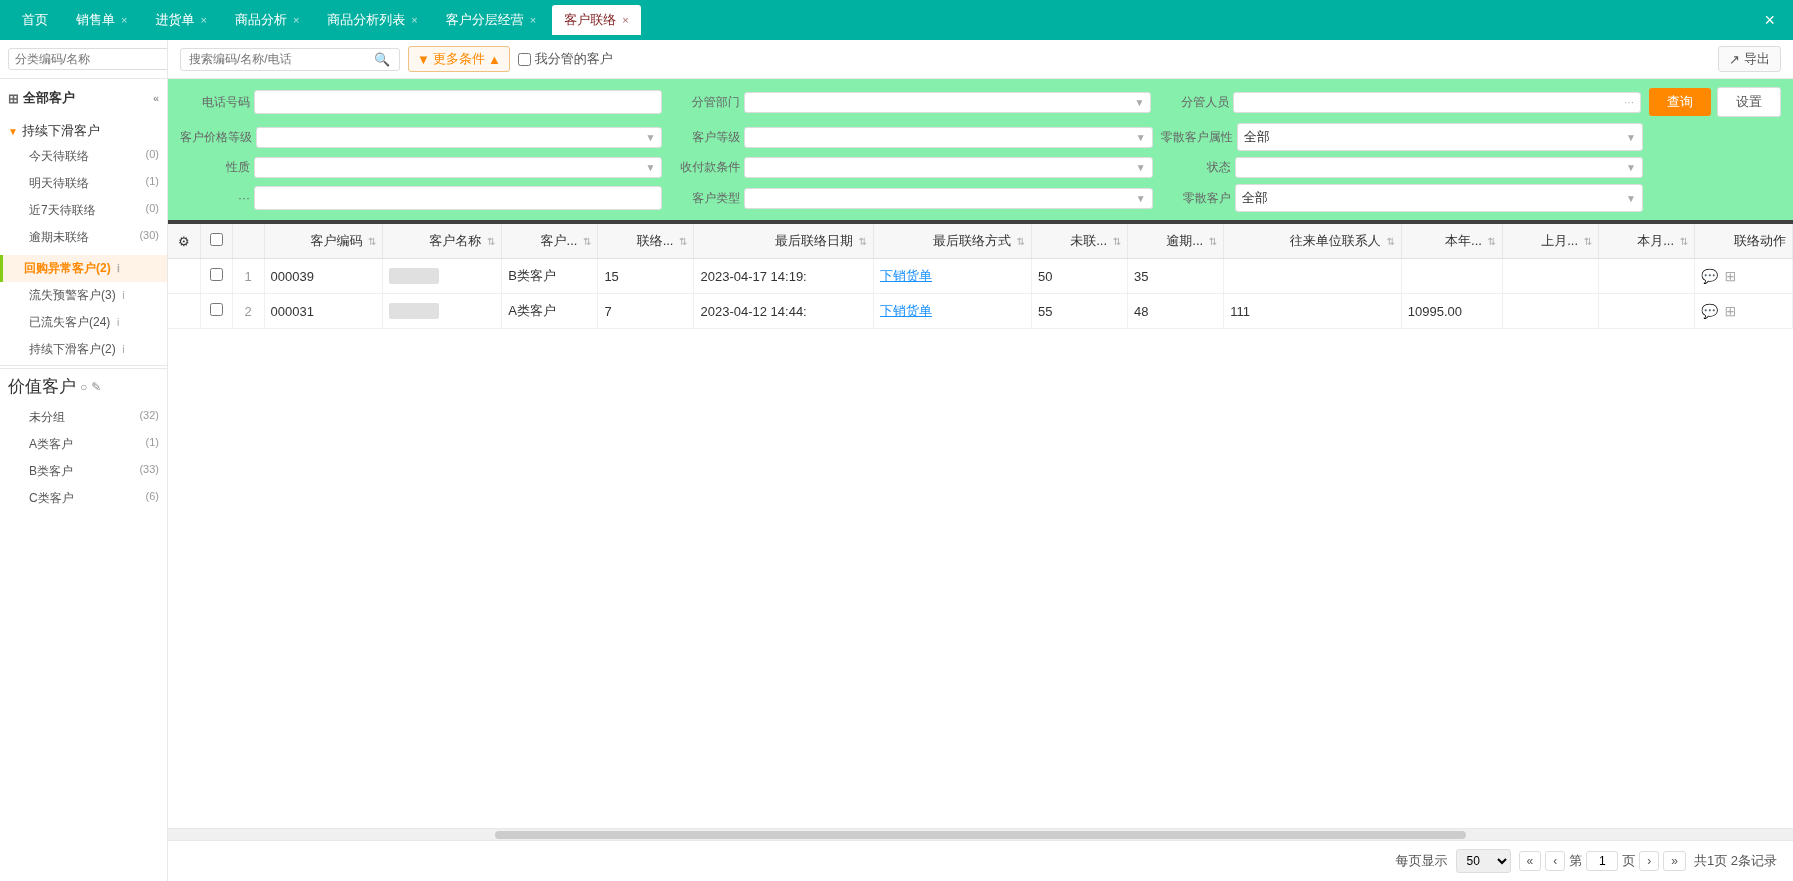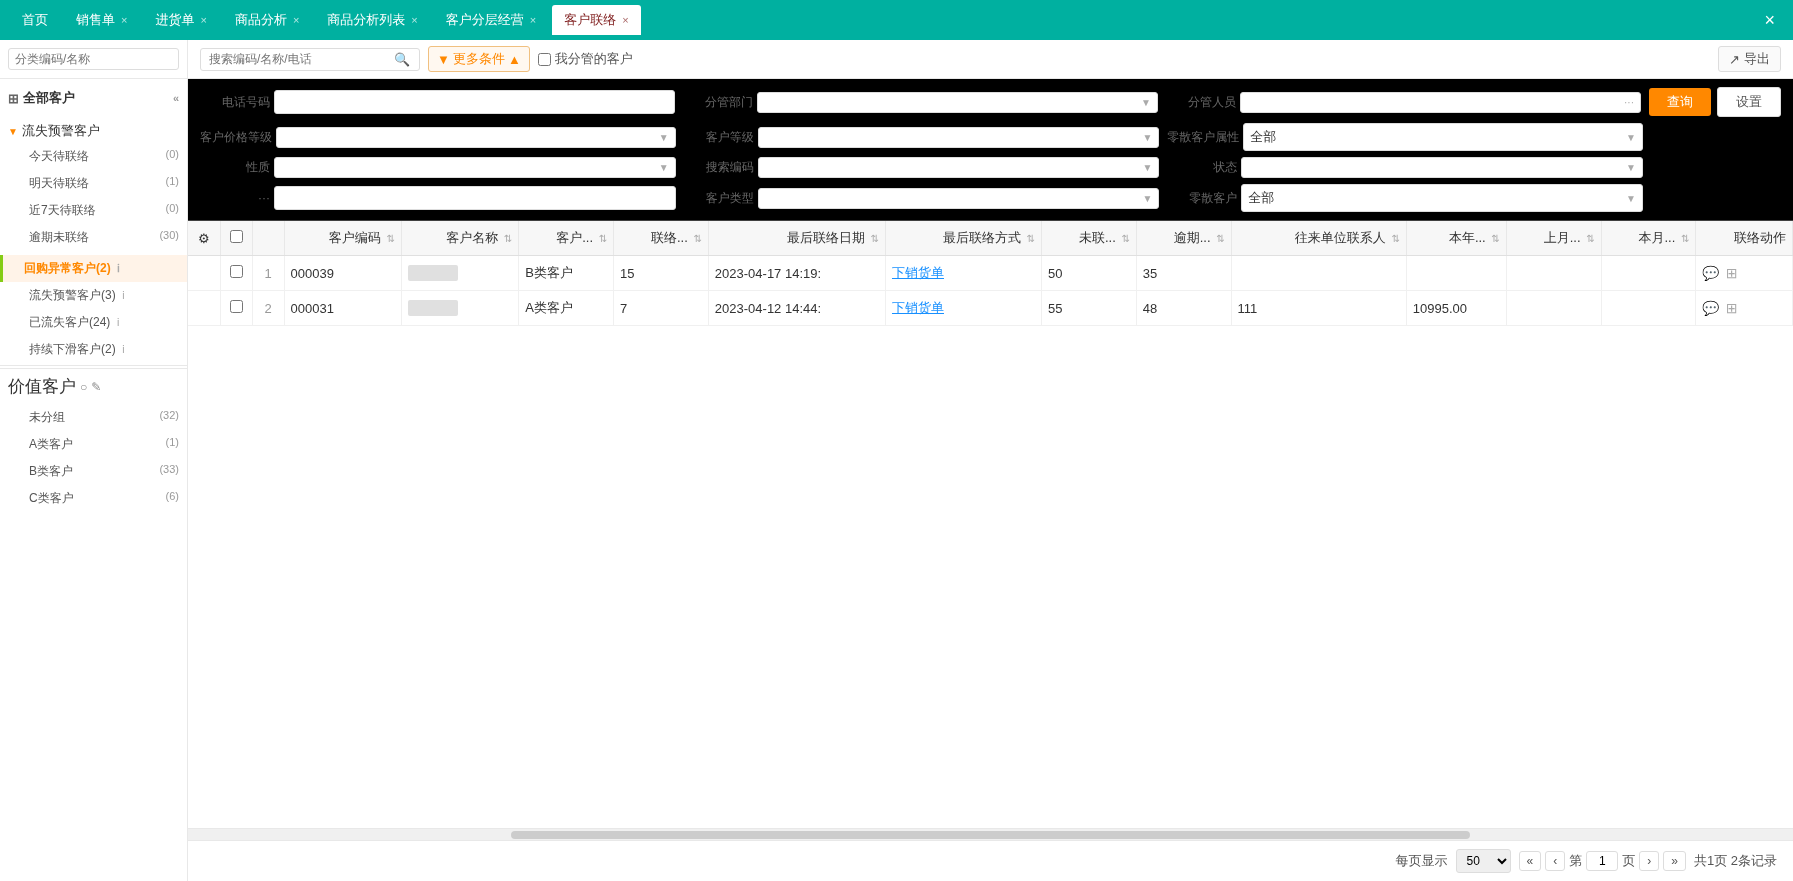--- a/index.html
+++ b/index.html
@@ -16,21 +16,21 @@
     .top-nav .nav-item.active { background: #fff; color: #7f1d1d; border-radius: 3px 3px 0 0; }
     .top-nav .nav-item .close-x { font-size: 11px; opacity: 0.7; margin-left: 2px; }
     .top-nav .nav-spacer { flex: 1; }
     .top-nav .nav-close { color: #fff; font-size: 18px; cursor: pointer; padding: 4px 8px; }
 
     
     .main-layout { display: flex; height: calc(881px - 40px); }
 
     
     .sidebar {
-      width: 188px; background: #fff; border-right: 1px solid #e8e8e8;
+      width: 168px; background: #fff; border-right: 1px solid #e8e8e8;
       display: flex; flex-direction: column; overflow: hidden; flex-shrink: 0;
     }
     .sidebar-search {
       display: flex; align-items: center; padding: 8px; border-bottom: 1px solid #e8e8e8; gap: 4px;
     }
     .sidebar-search input {
       flex: 1; border: 1px solid #ddd; border-radius: 3px; padding: 3px 6px; font-size: 12px; outline: none;
     }
     .sidebar-tree { flex: 1; overflow-y: auto; padding: 4px 0; }
     .tree-root {
@@ -76,21 +76,21 @@
     .my-customers { display: flex; align-items: center; gap: 4px; color: #555; font-size: 12px; cursor: pointer; }
     .my-customers input[type=checkbox] { cursor: pointer; }
     .filter-spacer { flex: 1; }
     .export-btn {
       display: flex; align-items: center; gap: 4px; color: #555; font-size: 12px; cursor: pointer;
       border: 1px solid #ddd; border-radius: 3px; padding: 3px 10px; background: #fafafa;
     }
 
     
     .adv-filters {
-      background: #000000; border-bottom: 1px solid #404040; padding: 8px 12px;
+      background: #86efac; border-bottom: 4px solid #404040; padding: 8px 12px;
     }
     .filter-row { display: flex; align-items: center; gap: 8px; margin-bottom: 6px; }
     .filter-row:last-child { margin-bottom: 0; }
     .filter-field {
       display: flex; align-items: center; gap: 4px; flex: 1; min-width: 0;
     }
     .filter-label { color: #666; font-size: 12px; white-space: nowrap; min-width: 70px; text-align: right; }
     .filter-select {
       flex: 1; border: 1px solid #ddd; border-radius: 3px; padding: 4px 6px; font-size: 12px; outline: none;
       background: #fff; display: flex; align-items: center; justify-content: space-between; cursor: pointer; color: #333;
@@ -211,21 +211,21 @@
     <div class="sidebar-tree">
       <div class="tree-root">
         <span class="tree-icon">⊞</span>
         <span>全部客户</span>
         <span class="collapse-btn">«</span>
       </div>
 
       <div class="tree-section">
         <div class="tree-section-title">
           <span class="arrow">▼</span>
-          <span>流失预警客户</span>
+          <span>持续下滑客户</span>
         </div>
         <div class="tree-item">今天待联络<span class="item-info">(0)</span></div>
         <div class="tree-item">明天待联络<span class="item-info">(1)</span></div>
         <div class="tree-item">近7天待联络<span class="item-info">(0)</span></div>
         <div class="tree-item">逾期未联络<span class="item-info">(30)</span></div>
       </div>
 
       <div class="tree-item active">
         回购异常客户(2) <span class="tooltip-icon">ℹ</span>
       </div>
@@ -333,21 +333,21 @@
 
       <div class="filter-row">
         <div class="filter-field">
           <span class="filter-label">性质</span>
           <div class="filter-select">
             <span></span>
             <span class="arrow">▼</span>
           </div>
         </div>
         <div class="filter-field">
-          <span class="filter-label">搜索编码</span>
+          <span class="filter-label">收付款条件</span>
           <div class="filter-select">
             <span></span>
             <span class="arrow">▼</span>
           </div>
         </div>
         <div class="filter-field">
           <span class="filter-label">状态</span>
           <div class="filter-select">
             <span></span>
             <span class="arrow">▼</span>

